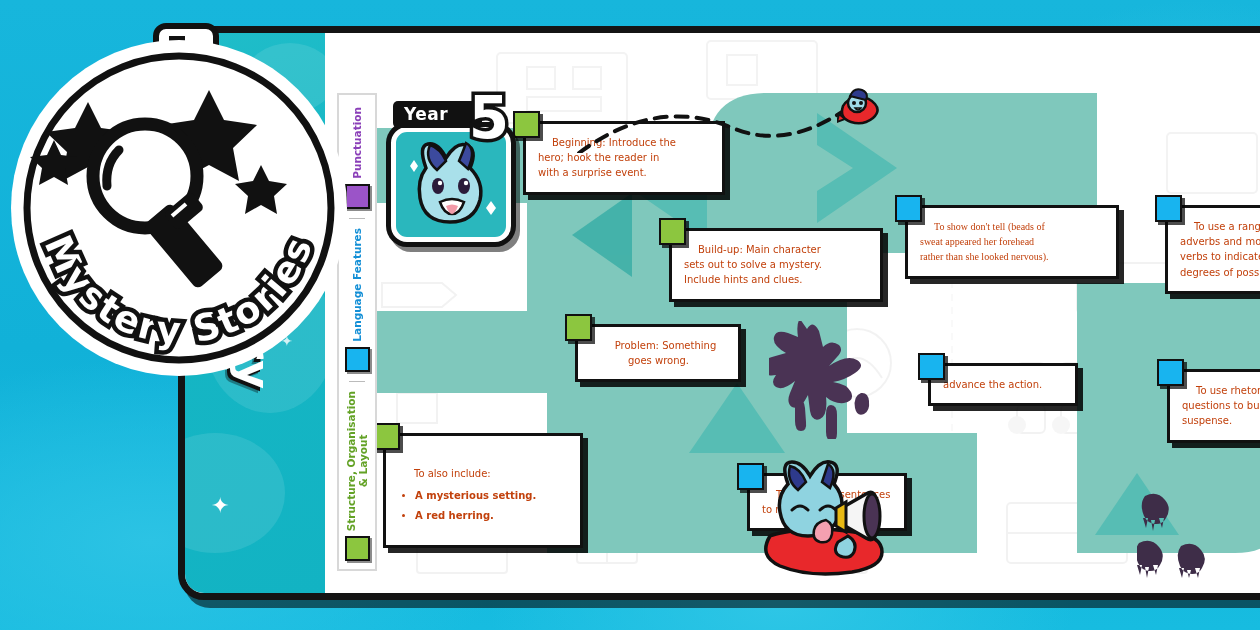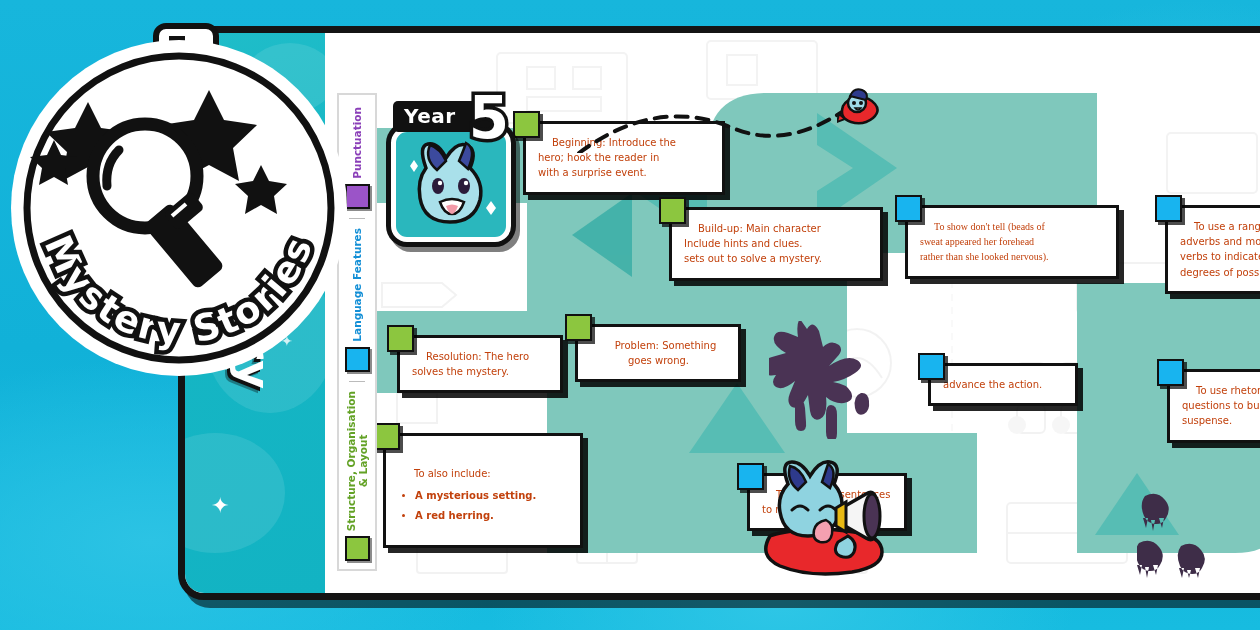--- a/index.html
+++ b/index.html
@@ -79,21 +79,21 @@
   .tag{
     position:absolute;width:23px;height:23px;border:2.5px solid #111;
     box-shadow:3px 3px 0 rgba(0,0,0,.7);left:-13px;top:-13px;z-index:3;
   }
   .tag.green{background:#8cc63f;}
   .tag.blue{background:#18b4ef;}
   
   #year-badge{position:absolute;left:202px;top:68px;width:120px;height:135px;z-index:6;}
   #year-pill{
     position:absolute;left:6px;top:0;background:#111;color:#fff;
-    font-family:"DejaVu Sans", sans-serif;font-weight:900;font-size:20px;
+    font-family:"DejaVu Sans", sans-serif;font-weight:900;font-size:17px;
     padding:3px 34px 4px 11px;border-radius:5px;letter-spacing:.5px;z-index:7;
   }
   #year-num{
     position:absolute;right:-2px;top:-12px;z-index:8;
     font-family:"DejaVu Sans", sans-serif;font-weight:900;font-size:58px;line-height:1;
     color:#fff;-webkit-text-stroke:7px #111;paint-order:stroke fill;
   }
   #year-card{
     position:absolute;left:4px;top:26px;width:110px;height:105px;
     background:#2ab7bd;border:5px solid #fff;border-radius:16px;
@@ -263,47 +263,42 @@
       <path d="M96 78 q10 6 6 16 q-4 8 -14 4 q-8 -4 -2 -14z" fill="#8fd3e0" stroke="#111" stroke-width="3"></path>
     </svg>
 
     <div class="note" style="left:146px;top:88px;width:202px;">
       <span class="tag green"></span>
       <span class="ln first">Beginning: Introduce the</span>
       <span class="ln">hero; hook the reader in</span>
       <span class="ln">with a surprise event.</span>
     </div>
 
-    <div class="note" style="left:292px;top:174px;width:214px;">
+    <div class="note" style="left:292px;top:195px;width:214px;">
       <span class="tag green"></span>
       <span class="ln first">Build-up: Main character</span>
+      <span class="ln">sets out to solve a mystery.</span>
       <span class="ln">Include hints and clues.</span>
-      <span class="ln">sets out to solve a mystery.</span>
     </div>
 
     <div class="note" style="left:528px;top:172px;width:214px;font-family:Liberation Serif, serif;">
       <span class="tag blue"></span>
       <span class="ln first">To show don't tell (beads of</span>
       <span class="ln">sweat appeared her forehead</span>
       <span class="ln">rather than she looked nervous).</span>
     </div>
 
     <div class="note" style="left:788px;top:172px;width:190px;">
       <span class="tag blue"></span>
       <span class="ln first">To use a range of</span>
       <span class="ln">adverbs and modal</span>
       <span class="ln">verbs to indicate</span>
       <span class="ln">degrees of possibility.</span>
     </div>
 
-    <div class="note" style="left:20px;top:302px;width:166px;">
-      <span class="tag green"></span>
-      <span class="ln first">Resolution: The hero</span>
-      <span class="ln">solves the mystery.</span>
-    </div>
 
     <div class="note" style="left:198px;top:291px;width:166px;text-align:center;">
       <span class="tag green"></span>
       <span class="ln first">Problem: Something</span>
       <span class="ln">goes wrong.</span>
     </div>
 
     <div class="note" style="left:551px;top:330px;width:150px;">
       <span class="tag blue"></span>
       <span class="ln">advance the action.</span>

